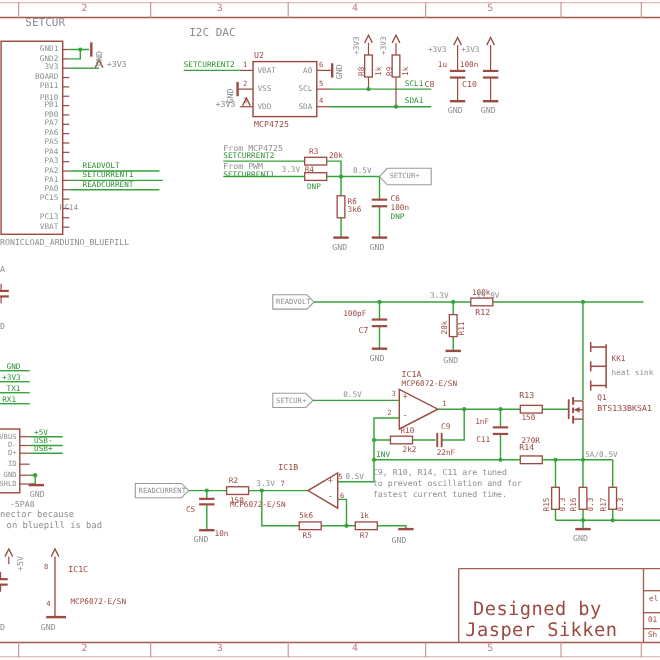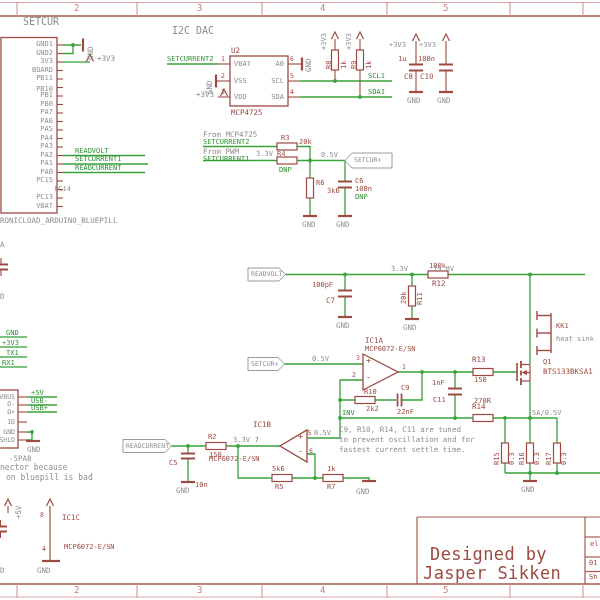--- a/index.html
+++ b/index.html
@@ -329,39 +329,39 @@
 <div class="L n s7" style="left:368px;top:88.5px">SDA1</div>
 <div class="L g s7 v" style="left:321px;top:50px">+3V3</div>
 <div class="L m s7 v" style="left:326px;top:69px">R8</div>
 <div class="L m s7 v" style="left:341px;top:69px">1k</div>
 <div class="L g s7 v" style="left:346px;top:50px">+3V3</div>
 <div class="L m s7 v" style="left:351px;top:69px">R9</div>
 <div class="L m s7 v" style="left:366px;top:69px">1k</div>
 <div class="L g s7" style="left:389px;top:41.5px">+3V3</div>
 <div class="L g s7" style="left:419px;top:41.5px">+3V3</div>
 <div class="L m s7" style="left:398px;top:55.5px">1u</div>
-<div class="L m s75" style="left:404px;top:72.5px">C8</div>
+<div class="L m s75" style="left:386px;top:72.5px">C8</div>
 <div class="L m s7" style="left:418px;top:55.5px">100n</div>
 <div class="L m s75" style="left:420px;top:72.5px">C10</div>
 <div class="L g s75" style="left:407px;top:96.5px">GND</div>
 <div class="L g s75" style="left:437px;top:96.5px">GND</div>
 
 <div class="L g s75" style="left:203px;top:130.5px">From MCP4725</div>
 <div class="L n s7" style="left:203px;top:139px">SETCURRENT2</div>
 <div class="L g s75" style="left:203px;top:148px">From PWM</div>
 <div class="L n s7" style="left:203px;top:156px">SETCURRENT1</div>
 <div class="L m s7" style="left:281px;top:134.5px">R3</div>
 <div class="L m s7" style="left:299px;top:138.5px">20k</div>
 <div class="L g s7" style="left:256px;top:150.5px">3.3V</div>
 <div class="L m s7" style="left:277px;top:150.5px">R4</div>
 <div class="L n s7" style="left:279px;top:167px">DNP</div>
 <div class="L g s7" style="left:321px;top:152px">0.5V</div>
 <div class="L g s6" style="left:354px;top:156.5px">SETCUR+</div>
 <div class="L m s7" style="left:316px;top:180px">R6</div>
-<div class="L m s7" style="left:327px;top:187.5px">3k6</div>
+<div class="L m s7" style="left:316px;top:187.5px">3k6</div>
 <div class="L g s75" style="left:302px;top:220.5px">GND</div>
 <div class="L m s7" style="left:355px;top:177.5px">C6</div>
 <div class="L m s7" style="left:355px;top:185.5px">100n</div>
 <div class="L n s7" style="left:355px;top:193.5px">DNP</div>
 <div class="L g s75" style="left:336px;top:220.5px">GND</div>
 
 <div class="L g s6" style="left:251px;top:271px">READVOLT</div>
 <div class="L m s7" style="left:312px;top:281.5px">100pF</div>
 <div class="L m s75" style="left:326px;top:297px">C7</div>
 <div class="L g s75" style="left:336px;top:321.5px">GND</div>
@@ -423,21 +423,21 @@
 <div class="L g s75" style="left:176px;top:486.5px">GND</div>
 <div class="L m s7" style="left:272px;top:466px">5k6</div>
 <div class="L m s7" style="left:275px;top:484px">R5</div>
 <div class="L m s7" style="left:327px;top:466px">1k</div>
 <div class="L m s7" style="left:327px;top:484px">R7</div>
 <div class="L g s75" style="left:356px;top:487.5px">GND</div>
 <div class="L g s6" style="left:126px;top:442.5px">READCURRENT</div>
 
 <div class="L g s75" style="left:339px;top:426px">C9, R10, R14, C11 are tuned</div>
 <div class="L g s75" style="left:339px;top:436px">to prevent oscillation and for</div>
-<div class="L g s75" style="left:339px;top:446px">fastest current settle time.</div>
+<div class="L g s75" style="left:339px;top:446px">fastest current tuned time.</div>
 
 <div class="L g s75" style="left:0px;top:240.5px">A</div>
 <div class="L g s75" style="left:0px;top:292.5px">D</div>
 <div class="L n s7" style="left:6px;top:329.5px">GND</div>
 <div class="L n s7" style="left:2px;top:339.5px">+3V3</div>
 <div class="L n s7" style="left:6px;top:349.5px">TX1</div>
 <div class="L n s7" style="left:2px;top:359.5px">RX1</div>
 <div class="L g s6 ra" style="left:-25px;top:393.5px;width:40px">VBUS</div>
 <div class="L g s6 ra" style="left:-25px;top:401px;width:40px">D-</div>
 <div class="L g s6 ra" style="left:-25px;top:408.5px;width:40px">D+</div>

